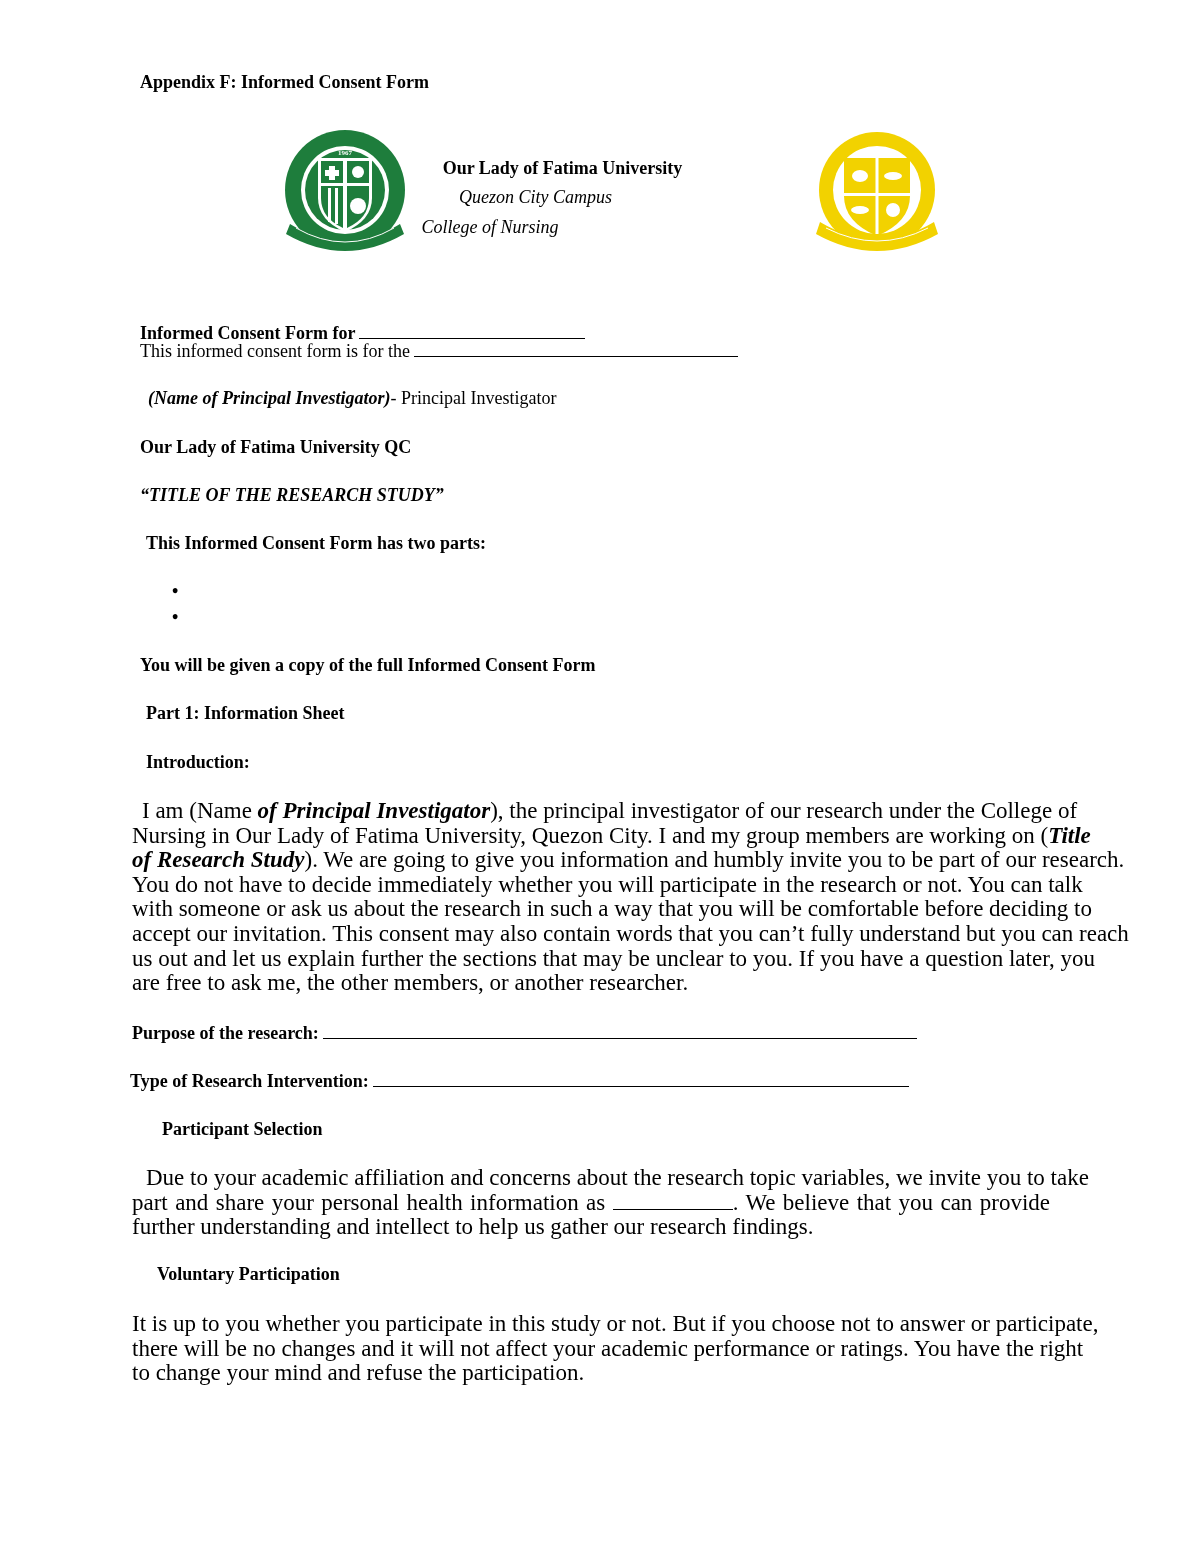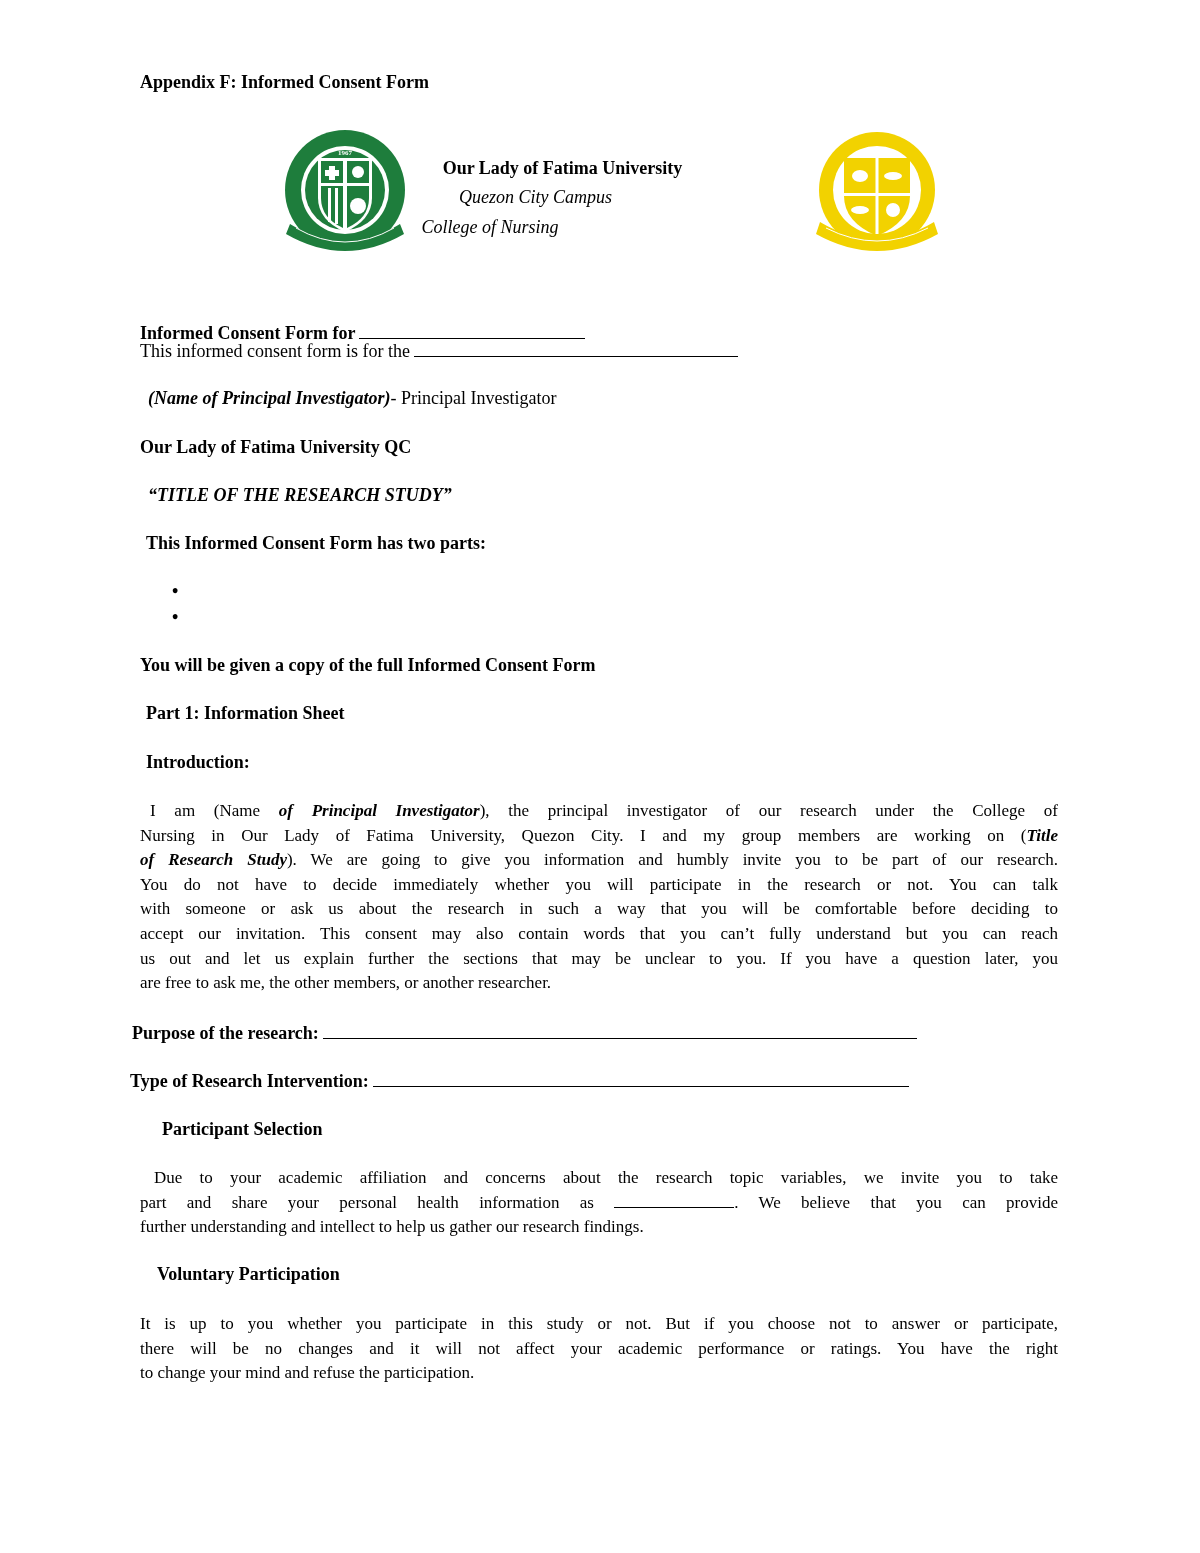--- a/index.html
+++ b/index.html
@@ -1,21 +1,21 @@
 <!DOCTYPE html>
 <html><head>
 <meta charset="utf-8">
 <style>
   html, body { margin: 0; padding: 0; background: #ffffff; }
   body { width: 1200px; height: 1553px; position: relative; overflow: hidden;
          font-family: "Liberation Serif", "DejaVu Serif", serif; color: #000; font-size: 18px; }
   .abs { position: absolute; white-space: nowrap; }
   .b { font-weight: bold; }
   .i { font-style: italic; }
-  .para { position: absolute; left: 140px; width: 918px; line-height: 24.6px; text-align: justify; font-size: 17px; }
+  .para { position: absolute; left: 132px; width: 918px; line-height: 24.6px; text-align: justify; font-size: 23px; }
   .para .ln { display: block; white-space: nowrap; text-align: justify; text-align-last: justify; }
   .para .ln.last { text-align-last: left; }
   .uline { display: inline-block; border-bottom: 1.5px solid #000; height: 16px; vertical-align: baseline; margin-left: 4px; }
   .seal { position: absolute; }
   ul.parts { position: absolute; left: 160px; top: 578px; margin: 0; padding: 0; list-style: none; }
   ul.parts li { position: relative; padding-left: 52px; height: 26px; line-height: 26px; font-weight: bold; white-space: nowrap; }
   ul.parts li .bullet { position: absolute; left: 12px; top: 0; }
 </style>
 </head>
 <body>
@@ -70,21 +70,21 @@
 <div class="abs" style="left:140px; top:340px;">
   <span>This informed consent form is for the</span><span class="uline" style="width:324px;"></span>
 </div>
 
 <div class="abs" style="left:140px; top:388px;margin-left:8px;">
   <span class="b i">(Name of Principal Investigator)</span><span>- Principal Investigator</span>
 </div>
 
 <div class="abs b" style="left:140px; top:437px;">Our Lady of Fatima University QC</div>
 
-<div class="abs b i" style="left:148px; top:485px;">“TITLE OF THE RESEARCH STUDY”</div>
+<div class="abs b i" style="left:140px; top:485px;">“TITLE OF THE RESEARCH STUDY”</div>
 
 <div class="abs b" style="left:146px; top:533px;">This Informed Consent Form has two parts:</div>
 
 <ul class="parts">
   <li><span class="bullet">•</span></li>
   <li><span class="bullet">•</span></li>
 </ul>
 
 <div class="abs b" style="left:140px; top:655px;">You will be given a copy of the full Informed Consent Form</div>
 

